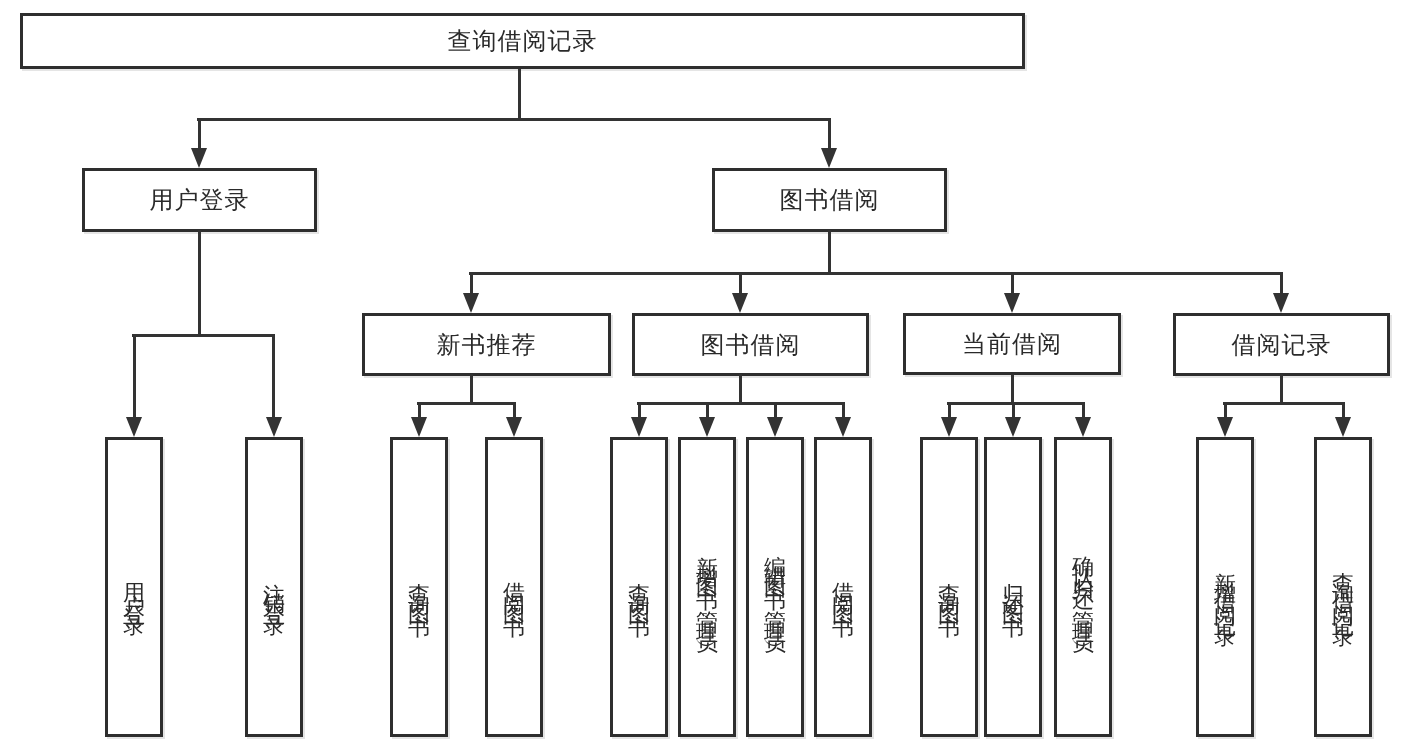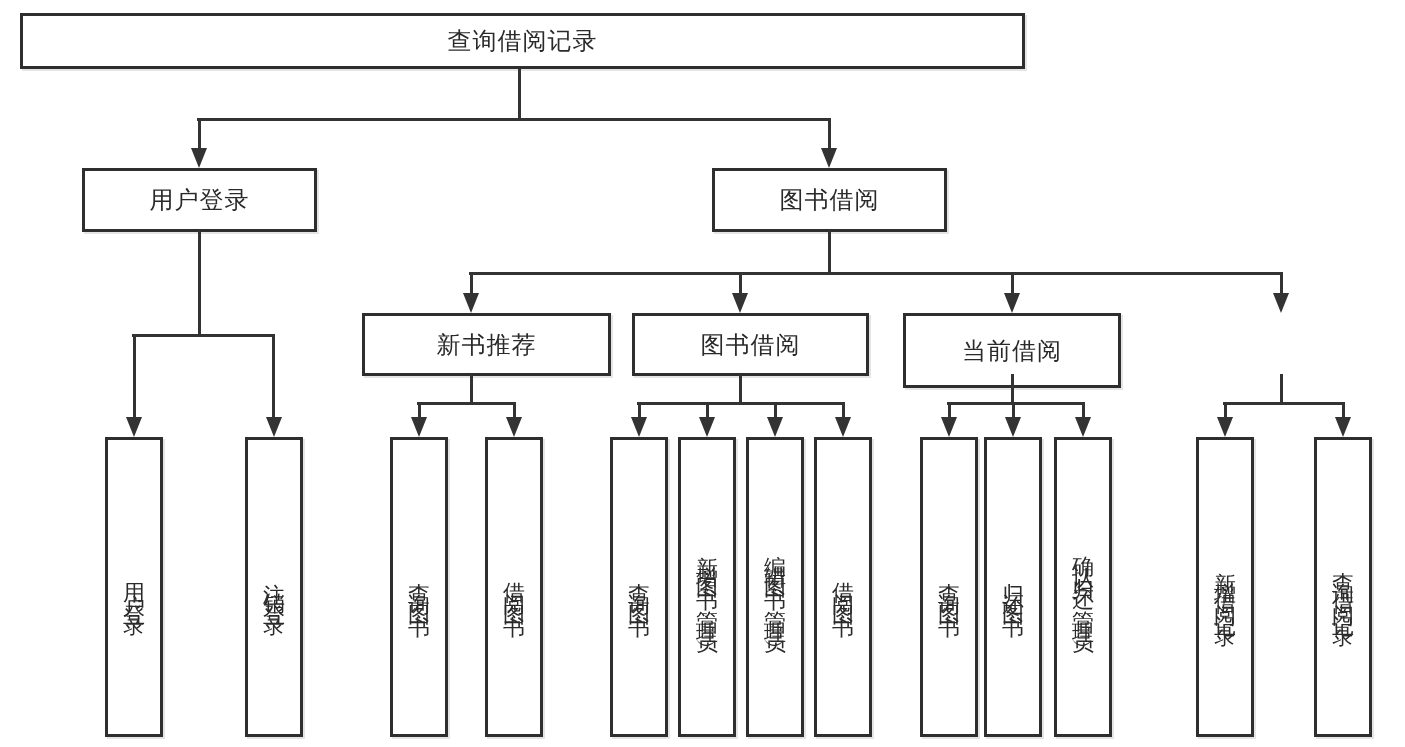--- a/index.html
+++ b/index.html
@@ -86,22 +86,25 @@
   <div class="ar" style="left:1004px;top:293px"></div>
   <div class="vl" style="left:1280px;top:272px;height:25px"></div>
   <div class="ar" style="left:1273px;top:293px"></div>
 
   <div class="box lvl-h" style="left:362px;top:313px;width:249px;height:63px">
     <span>新书推荐</span>
   </div>
   <div class="box lvl-h" style="left:632px;top:313px;width:237px;height:63px">
     <span>图书借阅</span>
   </div>
-  <div class="box lvl-h" style="left:903px;top:313px;width:218px;height:75px">
+  <div class="box lvl-h" style="left:903px;top:313px;width:218px;height:62px">
     <span>当前借阅</span>
+  </div>
+  <div class="box lvl-h" style="left:1173px;top:313px;width:217px;height:63px">
+    <span>借阅记录</span>
   </div>
 
   <div class="vl" style="left:470px;top:374px;height:31px"></div>
   <div class="hl" style="left:417px;top:402px;width:99px"></div>
   <div class="vl" style="left:418px;top:402px;height:20px"></div>
   <div class="ar" style="left:411px;top:417px"></div>
   <div class="vl" style="left:513px;top:402px;height:20px"></div>
   <div class="ar" style="left:506px;top:417px"></div>
 
   <div class="vl" style="left:739px;top:374px;height:31px"></div>

